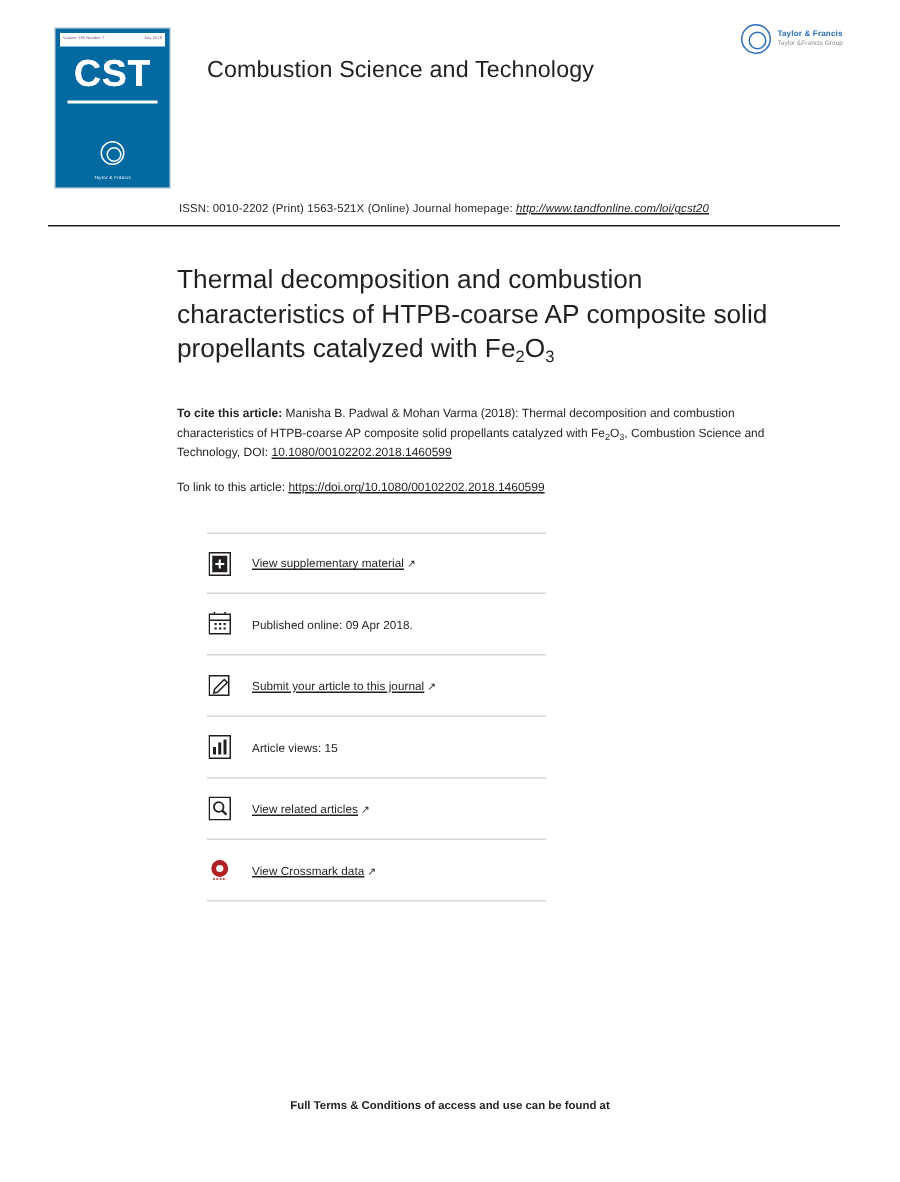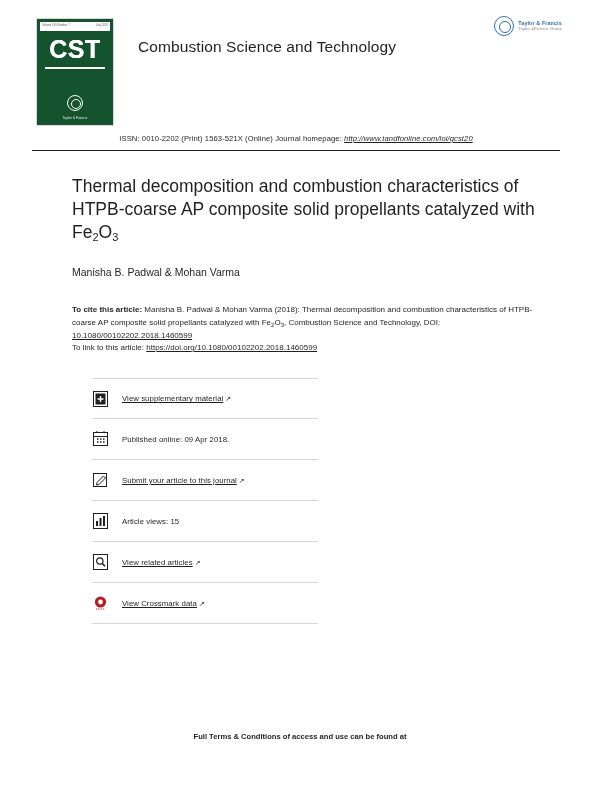--- a/index.html
+++ b/index.html
@@ -28,21 +28,21 @@
   .header {
     position: relative;
     padding: 18px 40px 0 32px;
     display: flex;
     align-items: flex-start;
   }
 
   .cover {
     width: 78px;
     height: 108px;
-    background: #14532d;
+    background: #0369a1;
     border: 1px solid #d9d9d9;
     position: relative;
     flex: 0 0 auto;
     margin-left: 4px;
     overflow: hidden;
   }
   .cover-topbar {
     height: 9px;
     background: #ffffff;
     margin: 3px 3px 0 3px;
@@ -178,21 +178,21 @@
     font-style: italic;
   }
   .rule {
     border: none;
     border-top: 1px solid #231f20;
     margin: 7px 40px 0 32px;
   }
 
   
   .article {
-    padding: 0 64px 0 72px;
+    padding: 0 64px 0 118px;
   }
   .art-title {
     font-size: 17.5px;
     line-height: 1.32;
     color: #231f20;
     margin: 24px 0 0 0;
     font-family: "Liberation Sans", sans-serif;
     font-weight: normal;
   }
   .art-title sub {
@@ -219,20 +219,21 @@
     text-align: right;
   }
   .cite sub {
     font-size: 6px;
     vertical-align: baseline;
     position: relative;
     bottom: -1.5px;
   }
   .link-line {
     font-size: 8px;
+    margin-top: 11px;
     color: #231f20;
   }
 
   
   .actions {
     margin: 26px 0 0 0;
     padding: 0 0 0 20px;
   }
   .action-row {
     display: flex;
@@ -312,21 +313,20 @@
   <div class="issn-row">
     <span>ISSN: 0010-2202 (Print) 1563-521X (Online) Journal homepage: </span><a href="#">http://www.tandfonline.com/loi/gcst20</a>
   </div>
   <hr class="rule">
 
   <div class="article">
     <h1 class="art-title">
       <span>Thermal decomposition and combustion characteristics of HTPB-coarse AP composite solid propellants catalyzed with Fe</span><sub>2</sub><span>O</span><sub>3</sub>
     </h1>
 
-    <div class="authors">Manisha B. Padwal &amp; Mohan Varma</div>
 
     <div class="cite">
       <b>To cite this article:</b><span> Manisha B. Padwal &amp; Mohan Varma (2018): Thermal decomposition and combustion characteristics of HTPB-coarse AP composite solid propellants catalyzed with Fe</span><sub>2</sub><span>O</span><sub>3</sub><span>, Combustion Science and Technology, DOI: </span><a href="#">10.1080/00102202.2018.1460599</a>
     </div>
 
     <div class="link-line">
       <span>To link to this article:</span>&nbsp;<a href="#">https://doi.org/10.1080/00102202.2018.1460599</a>
     </div>
 
     <div class="actions">

